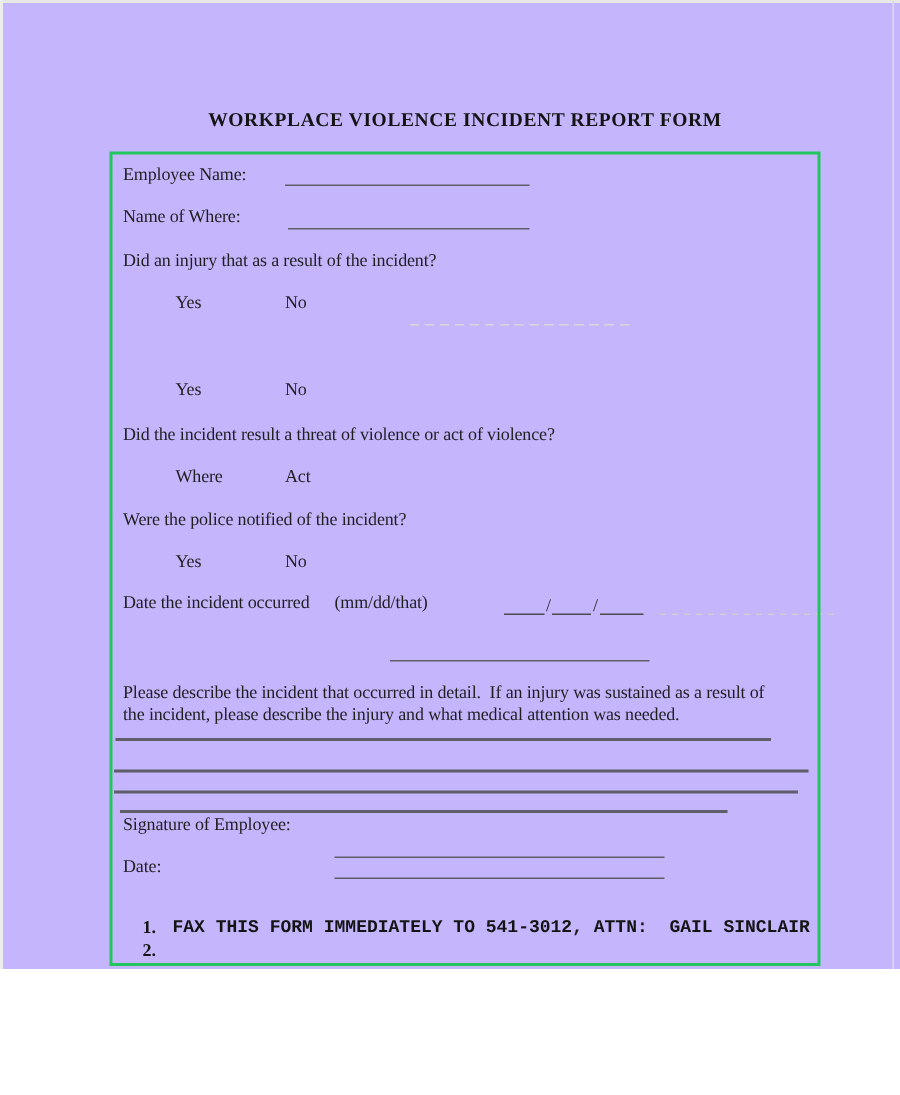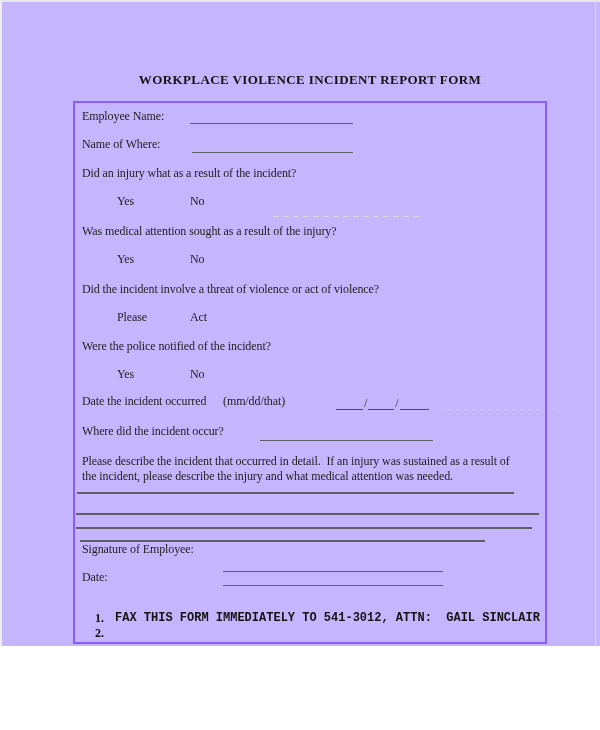--- a/index.html
+++ b/index.html
@@ -24,21 +24,21 @@
   .artifact-b  { position:absolute; left:440px; top:409px; width:117px; height:1px;
                  background:repeating-linear-gradient(to right,#cfcfcf 0 4px,transparent 4px 8px); }
 
   .title {
     position:absolute; left:73px; top:72px; width:474px;
     text-align:center; font-weight:bold; font-size:13px; letter-spacing:0.4px;
     color:#141414; white-space:nowrap;
   }
   .box {
     position:absolute; left:73px; top:101px; width:474px; height:543px;
-    border:2px solid #8b5cf6; background:transparent;
+    border:2px solid #22c55e; background:transparent;
   }
   .lbl, .q, .opt { position:absolute; font-size:12px; letter-spacing:-0.1px; white-space:pre; }
   .blank {
     position:absolute; height:2px; background:#4d4d4d; opacity:0.85;
   }
   .blank.thin { height:1px; }
   .date-blanks { position:absolute; display:flex; align-items:flex-end; font-size:12px; }
   .date-seg { display:inline-block; border-bottom:1.4px solid #4d4d4d; height:13px; }
   .date-slash { display:inline-block; padding:0 1px; color:#2a2a2a; transform:translateY(1px); }
   .instr { position:absolute; font-weight:bold; font-size:12px; color:#141414; white-space:pre; }
@@ -59,47 +59,45 @@
   <div class="title">WORKPLACE VIOLENCE INCIDENT REPORT FORM</div>
 
   <div class="box">
 
     <div class="lbl" style="left:7px; top:6px;">Employee Name:</div>
     <div class="blank thin" style="left:115px; top:20px; width:163px;"></div>
 
     <div class="lbl" style="left:7px; top:34px;">Name of Where:</div>
     <div class="blank thin" style="left:117px; top:49px; width:161px;"></div>
 
-    <div class="q" style="left:7px; top:63px;">Did an injury what as a result of the incident?</div>
+    <div class="q" style="left:7px; top:63px;">Did an injury that as a result of the incident?</div>
     <div class="opt" style="left:42px; top:91px;">Yes</div>
     <div class="opt" style="left:115px; top:91px;">No</div>
 
-    <div class="q" style="left:7px; top:121px;">Was medical attention sought as a result of the injury?</div>
     <div class="opt" style="left:42px; top:149px;">Yes</div>
     <div class="opt" style="left:115px; top:149px;">No</div>
 
-    <div class="q" style="left:7px; top:179px;">Did the incident involve a threat of violence or act of violence?</div>
-    <div class="opt" style="left:42px; top:207px;">Please</div>
+    <div class="q" style="left:7px; top:179px;">Did the incident result a threat of violence or act of violence?</div>
+    <div class="opt" style="left:42px; top:207px;">Where</div>
     <div class="opt" style="left:115px; top:207px;">Act</div>
 
     <div class="q" style="left:7px; top:236px;">Were the police notified of the incident?</div>
     <div class="opt" style="left:42px; top:264px;">Yes</div>
     <div class="opt" style="left:115px; top:264px;">No</div>
 
     <div class="lbl" style="left:7px; top:291px;">Date the incident occurred</div>
     <div class="lbl" style="left:148px; top:291px;">(mm/dd/that)</div>
     <div class="date-blanks" style="left:261px; top:292px;">
       <span class="date-seg" style="width:27px;"></span>
         <span class="date-slash">/</span>
         <span class="date-seg" style="width:26px;"></span>
         <span class="date-slash">/</span>
         <span class="date-seg" style="width:29px;"></span>
     </div>
 
-    <div class="lbl" style="left:7px; top:321px;">Where did the incident occur?</div>
     <div class="blank thin" style="left:185px; top:337px; width:173px;"></div>
 
     <div class="q" style="left:7px; top:366px;">the incident, please describe the injury and what medical attention was needed.</div>
     <div class="q" style="left:7px; top:351px;">Please describe the incident that occurred in detail.  If an injury was sustained as a result of</div>
 
     <div class="blank" style="left:2px; top:389px; width:437px;"></div>
     <div class="blank" style="left:1px; top:410px; width:463px;"></div>
     <div class="blank" style="left:1px; top:424px; width:456px;"></div>
     <div class="blank" style="left:5px; top:437px; width:405px;"></div>
 

